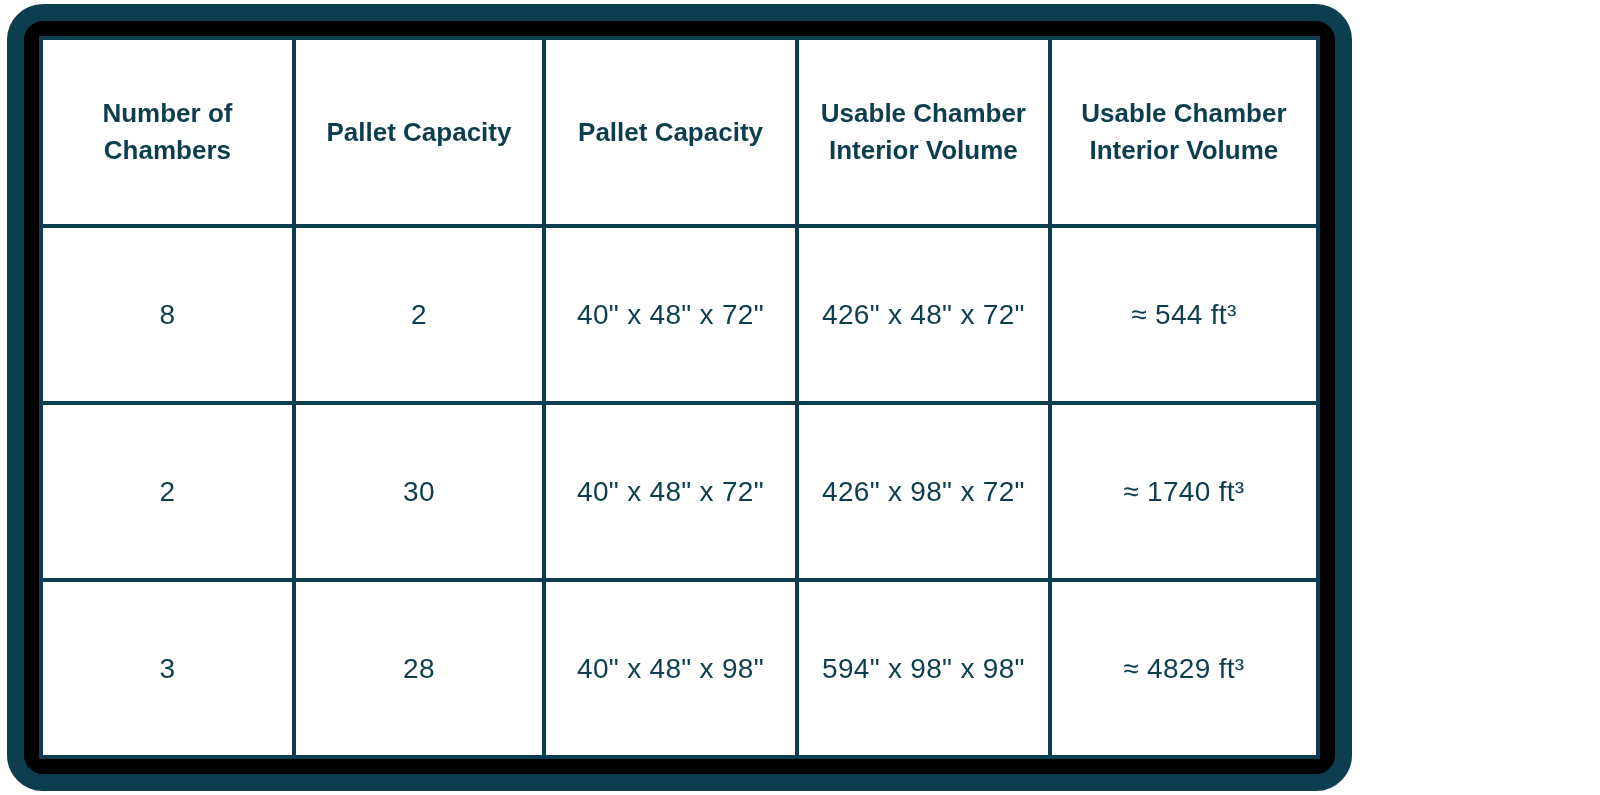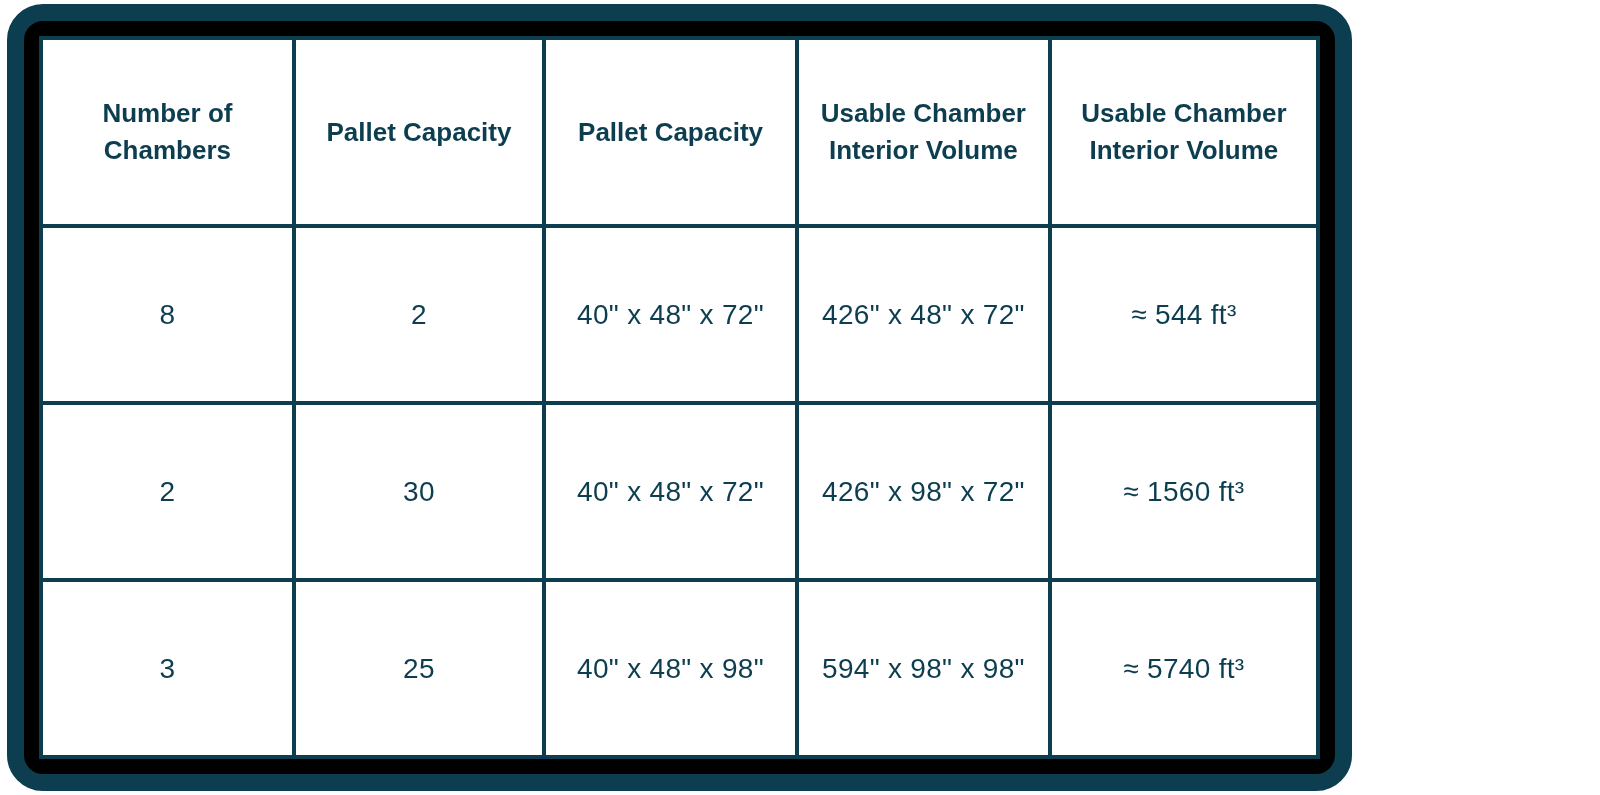--- a/index.html
+++ b/index.html
@@ -84,24 +84,24 @@
         <td>2</td>
         <td>40" x 48" x 72"</td>
         <td>426" x 48" x 72"</td>
         <td>≈ 544 ft³</td>
       </tr>
       <tr>
         <td>2</td>
         <td>30</td>
         <td>40" x 48" x 72"</td>
         <td>426" x 98" x 72"</td>
-        <td>≈ 1560 ft³</td>
+        <td>≈ 1740 ft³</td>
       </tr>
       <tr>
         <td>3</td>
-        <td>25</td>
+        <td>28</td>
         <td>40" x 48" x 98"</td>
         <td>594" x 98" x 98"</td>
-        <td>≈ 5740 ft³</td>
+        <td>≈ 4829 ft³</td>
       </tr>
     </tbody>
   </table>
 </div>
 
 </body></html>

